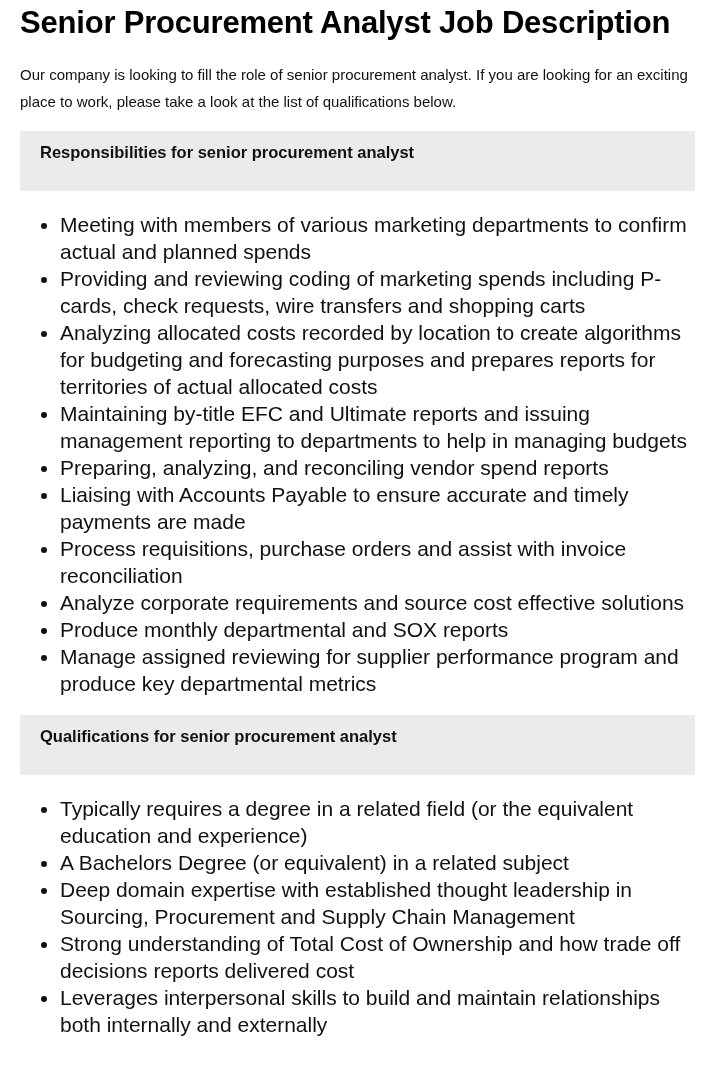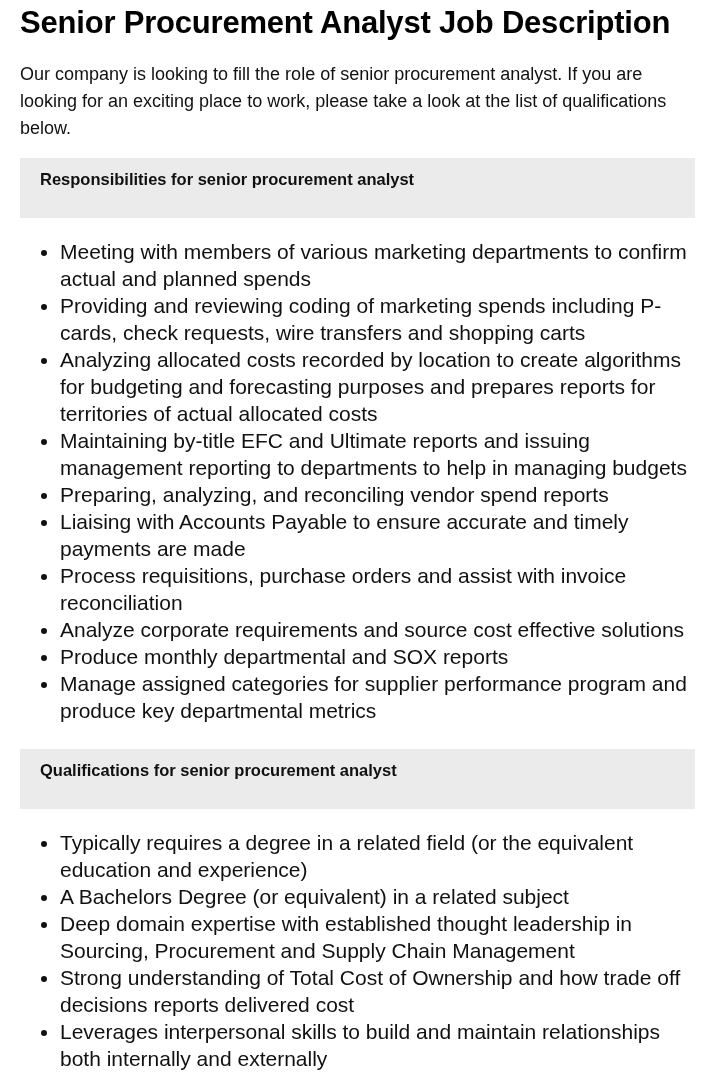--- a/index.html
+++ b/index.html
@@ -24,21 +24,21 @@
       font-weight: bold;
       text-align: left;
       margin: 0;
       padding-top: 2px;
       line-height: 42px;
       letter-spacing: -0.2px;
       white-space: nowrap;
       color: #000;
     }
     .intro {
-      font-size: 18px;
+      font-size: 15px;
       line-height: 27px;
       margin: 17px 0 0 0;
     }
     .section-header {
       background: #ebebeb;
       margin-top: 16px;
       height: 60px;
       line-height: 42px;
       padding-left: 20px;
       font-size: 16.5px;
@@ -57,42 +57,42 @@
     }
     li .bullet {
       position: absolute;
       left: -19px;
       top: 12px;
       width: 6px;
       height: 6px;
       border-radius: 50%;
       background: #111;
     }
-    .qual-section { margin-top: 25px; }
+    .qual-section { margin-top: 18px; }
   </style>
 </head>
 <body>
 
 <div class="page">
   <h1>Senior Procurement Analyst Job Description</h1>
   <p class="intro">Our company is looking to fill the role of senior procurement analyst. If you are looking for an exciting place to work, please take a look at the list of qualifications below.</p>
 
   <section>
     <div class="section-header">Responsibilities for senior procurement analyst</div>
     <ul>
       <li><span class="bullet"></span><span>Meeting with members of various marketing departments to confirm actual and planned spends</span></li>
       <li><span class="bullet"></span><span>Providing and reviewing coding of marketing spends including P-cards, check requests, wire transfers and shopping carts</span></li>
       <li><span class="bullet"></span><span>Analyzing allocated costs recorded by location to create algorithms for budgeting and forecasting purposes and prepares reports for territories of actual allocated costs</span></li>
       <li><span class="bullet"></span><span>Maintaining by-title EFC and Ultimate reports and issuing management reporting to departments to help in managing budgets</span></li>
       <li><span class="bullet"></span><span>Preparing, analyzing, and reconciling vendor spend reports</span></li>
       <li><span class="bullet"></span><span>Liaising with Accounts Payable to ensure accurate and timely payments are made</span></li>
       <li><span class="bullet"></span><span>Process requisitions, purchase orders and assist with invoice reconciliation</span></li>
       <li><span class="bullet"></span><span>Analyze corporate requirements and source cost effective solutions</span></li>
       <li><span class="bullet"></span><span>Produce monthly departmental and SOX reports</span></li>
-      <li><span class="bullet"></span><span>Manage assigned categories for supplier performance program and produce key departmental metrics</span></li>
+      <li><span class="bullet"></span><span>Manage assigned reviewing for supplier performance program and produce key departmental metrics</span></li>
     </ul>
   </section>
 
   <section class="qual-section">
     <div class="section-header">Qualifications for senior procurement analyst</div>
     <ul>
       <li><span class="bullet"></span><span>Typically requires a degree in a related field (or the equivalent education and experience)</span></li>
       <li><span class="bullet"></span><span>A Bachelors Degree (or equivalent) in a related subject</span></li>
       <li><span class="bullet"></span><span>Deep domain expertise with established thought leadership in Sourcing, Procurement and Supply Chain Management</span></li>
       <li><span class="bullet"></span><span>Strong understanding of Total Cost of Ownership and how trade off decisions reports delivered cost</span></li>

